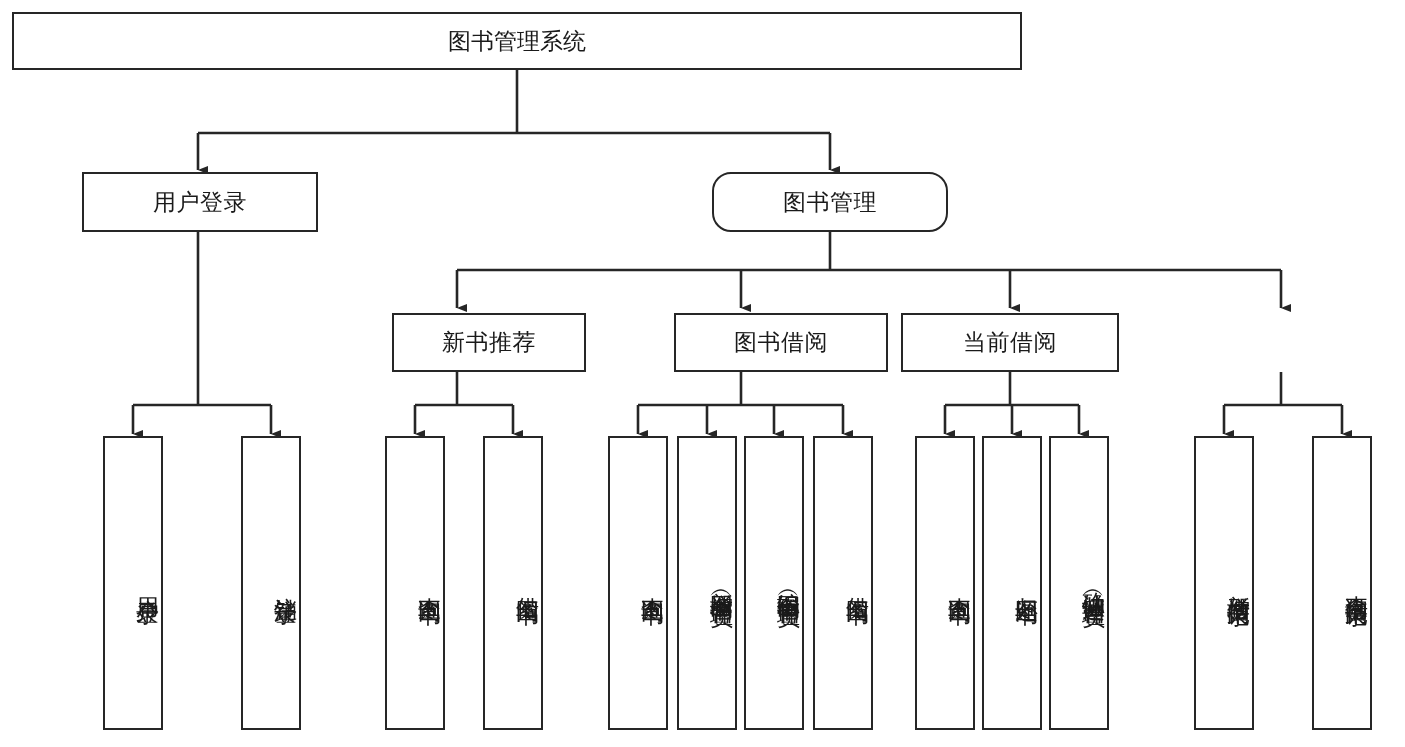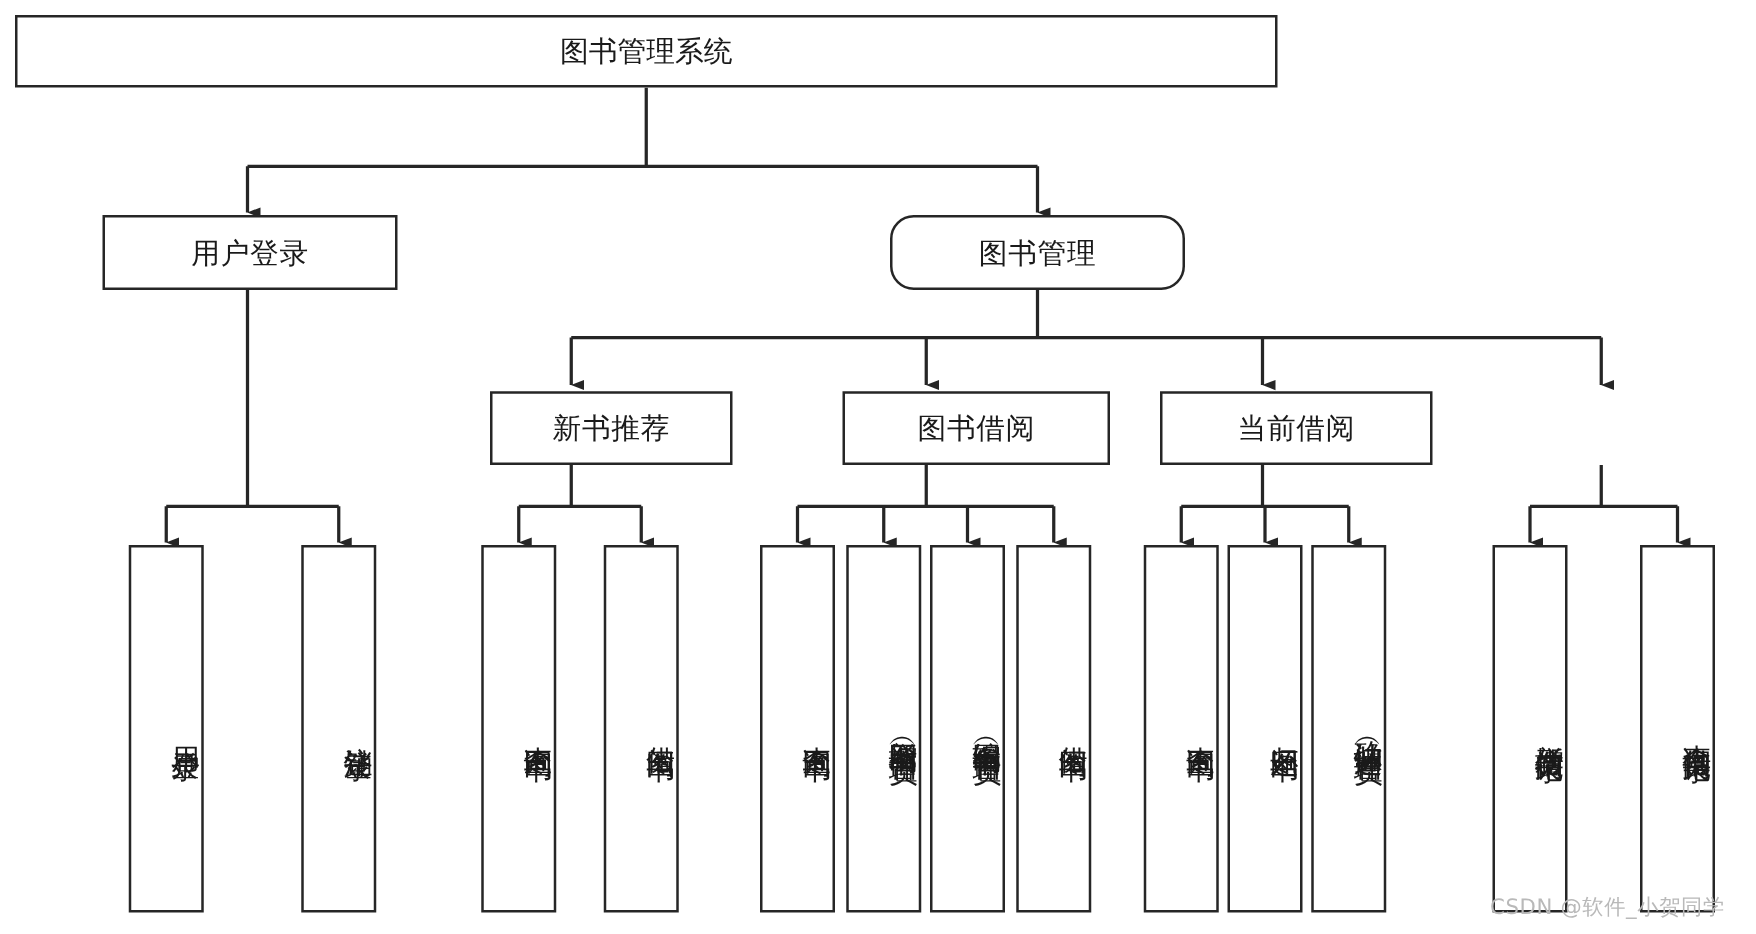--- a/index.html
+++ b/index.html
@@ -82,21 +82,21 @@
   <div class="node h" style="left:712px;top:172px;width:236px;height:60px;border-radius:19px;">
     <span>图书管理</span>
   </div>
 
   <div class="node h" style="left:360px;top:313px;width:194px;height:59px;margin-left:32px;">
     <span>新书推荐</span>
   </div>
   <div class="node h" style="left:634px;top:313px;width:214px;height:59px;margin-left:40px;">
     <span>图书借阅</span>
   </div>
-  <div class="node h" style="left:901px;top:313px;width:218px;height:59px;margin-left:27px;">
+  <div class="node h" style="left:901px;top:313px;width:218px;height:59px;">
     <span>当前借阅</span>
   </div>
 
   <div class="node v" style="left:103px;top:436px;width:60px;height:294px;">
     <span class="lbl">用户登录</span>
   </div>
   <div class="node v" style="left:241px;top:436px;width:60px;height:294px;">
     <span class="lbl">注销登录</span>
   </div>
 
@@ -130,15 +130,14 @@
     <span class="lbl">确认归还（管理员）</span>
   </div>
 
   <div class="node v" style="left:1194px;top:436px;width:60px;height:294px;">
     <span class="lbl">新增借阅记录</span>
   </div>
   <div class="node v" style="left:1312px;top:436px;width:60px;height:294px;">
     <span class="lbl">查询借阅记录</span>
   </div>
 
-  <div class="watermark" style="left:1192px;top:714px;">CSDN @软件_小贺同学</div>
 
 </div>
 
 </body></html>

